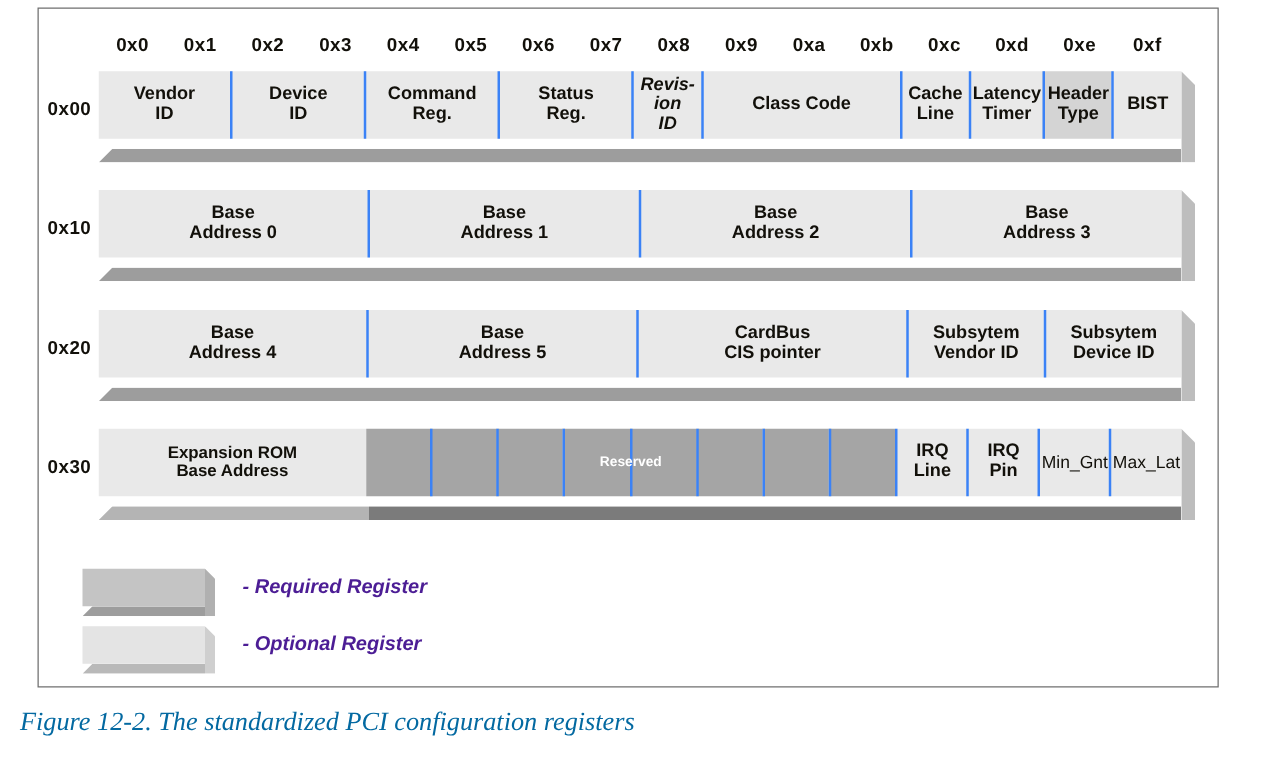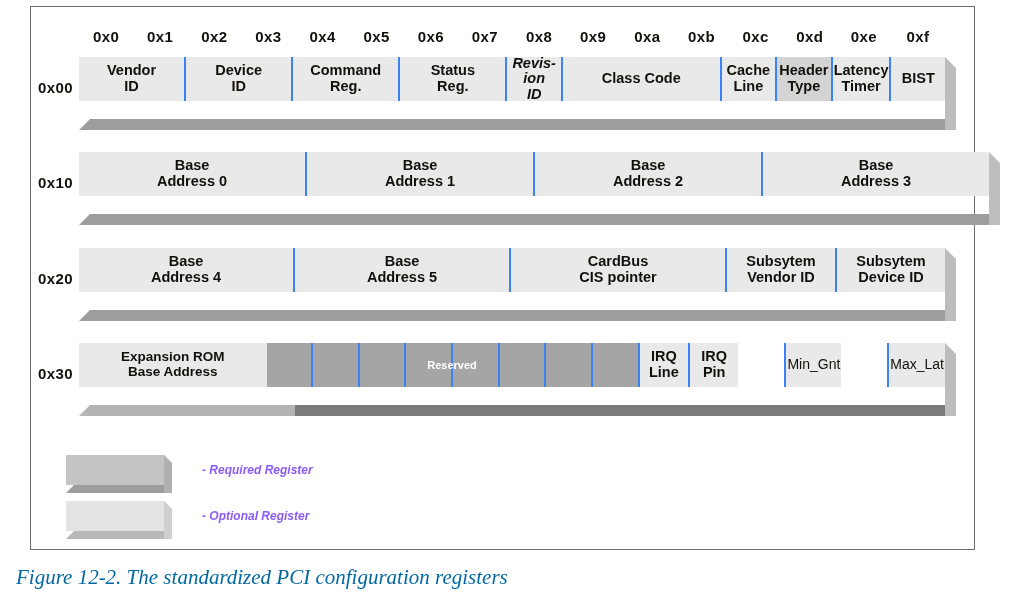--- a/index.html
+++ b/index.html
@@ -49,21 +49,21 @@
   }
 
   
   .reg-row {
     position: absolute;
     left: 79px;
     width: 866px;
     height: 62px;
   }
   .reg-row.r0 { top: 57px; }
-  .reg-row.r1 { top: 152px; padding-left: 44px; }
+  .reg-row.r1 { top: 152px; }
   .reg-row.r2 { top: 248px; }
   .reg-row.r3 { top: 343px; }
 
   .row-label {
     position: absolute;
     left: -58px;
     top: 0;
     width: 52px;
     height: 62px;
     line-height: 62px;
@@ -73,21 +73,21 @@
     color: #12100a;
     letter-spacing: 0.4px;
   }
 
   
   .row-bar {
     position: absolute;
     left: 0;
     top: 0;
     width: 100%;
-    height: 44px;
+    height: 54px;
     display: flex;
     box-sizing: border-box;
   }
   .row-shadow-bottom {
     position: absolute;
     left: 0;
     top: 62px;
     width: 100%;
     height: 11px;
     background: #9d9d9d;
@@ -125,21 +125,20 @@
   }
   .cell:first-child { border-left: none; }
   .cell.required { background: #d4d4d4; }
   .cell.reserved {
     background: #a5a5a5;
     color: #ffffff;
   }
   .cell.light-label {
     font-weight: normal;
     font-size: 14px;
-    margin-left: 46px;
   }
   .cell.tight { font-size: 13.5px; }
 
   
   .reserved-group {
     position: relative;
     display: flex;
   }
   .reserved-group .reserved-text {
     position: absolute;
@@ -193,25 +192,25 @@
     position: absolute;
     left: 98px;
     top: 0;
     width: 8px;
     height: 38px;
     background: #b0b0b0;
     clip-path: polygon(0 0, 100% 8px, 100% 100%, 0 100%);
   }
   .legend-swatch.optional .sh-right { background: #cfcfcf; }
   .legend-text {
-    margin-left: 38px;
-    font-size: 12px;
+    margin-left: 30px;
+    font-size: 16px;
     font-weight: bold;
     font-style: italic;
-    color: #8b5cf6;
+    color: #4c1d95;
     line-height: 30px;
   }
 
   
   #caption {
     position: absolute;
     left: 16px;
     top: 565px;
     font-family: "Liberation Serif", serif;
     font-style: italic;
@@ -257,24 +256,24 @@
           <div class="cell" style="flex: 2 1 0px;">Command
 Reg.</div>
           <div class="cell" style="flex: 2 1 0px;">Status
 Reg.</div>
           <div class="cell" style="flex: 1 1 0px; font-style: italic;">Revis-
 ion
 ID</div>
           <div class="cell" style="flex: 3 1 0px; text-align: right;">Class Code</div>
           <div class="cell" style="flex: 1 1 0px; text-align: center;">Cache
 Line</div>
+          <div class="cell" style="flex: 1 1 0px;">Latency
+Timer</div>
           <div class="cell required" style="flex: 1 1 0px;">Header
 Type</div>
-          <div class="cell" style="flex: 1 1 0px;">Latency
-Timer</div>
           <div class="cell" style="flex: 1 1 0px;">BIST</div>
         </div>
         <div class="row-shadow-bottom"></div>
         <div class="row-shadow-right"></div>
       </div>
       <div class="reg-row r1">
         <div class="row-label">0x10</div>
         <div class="row-bar">
           <div class="cell" style="flex: 4 1 0px;">Base
 Address 0</div>

